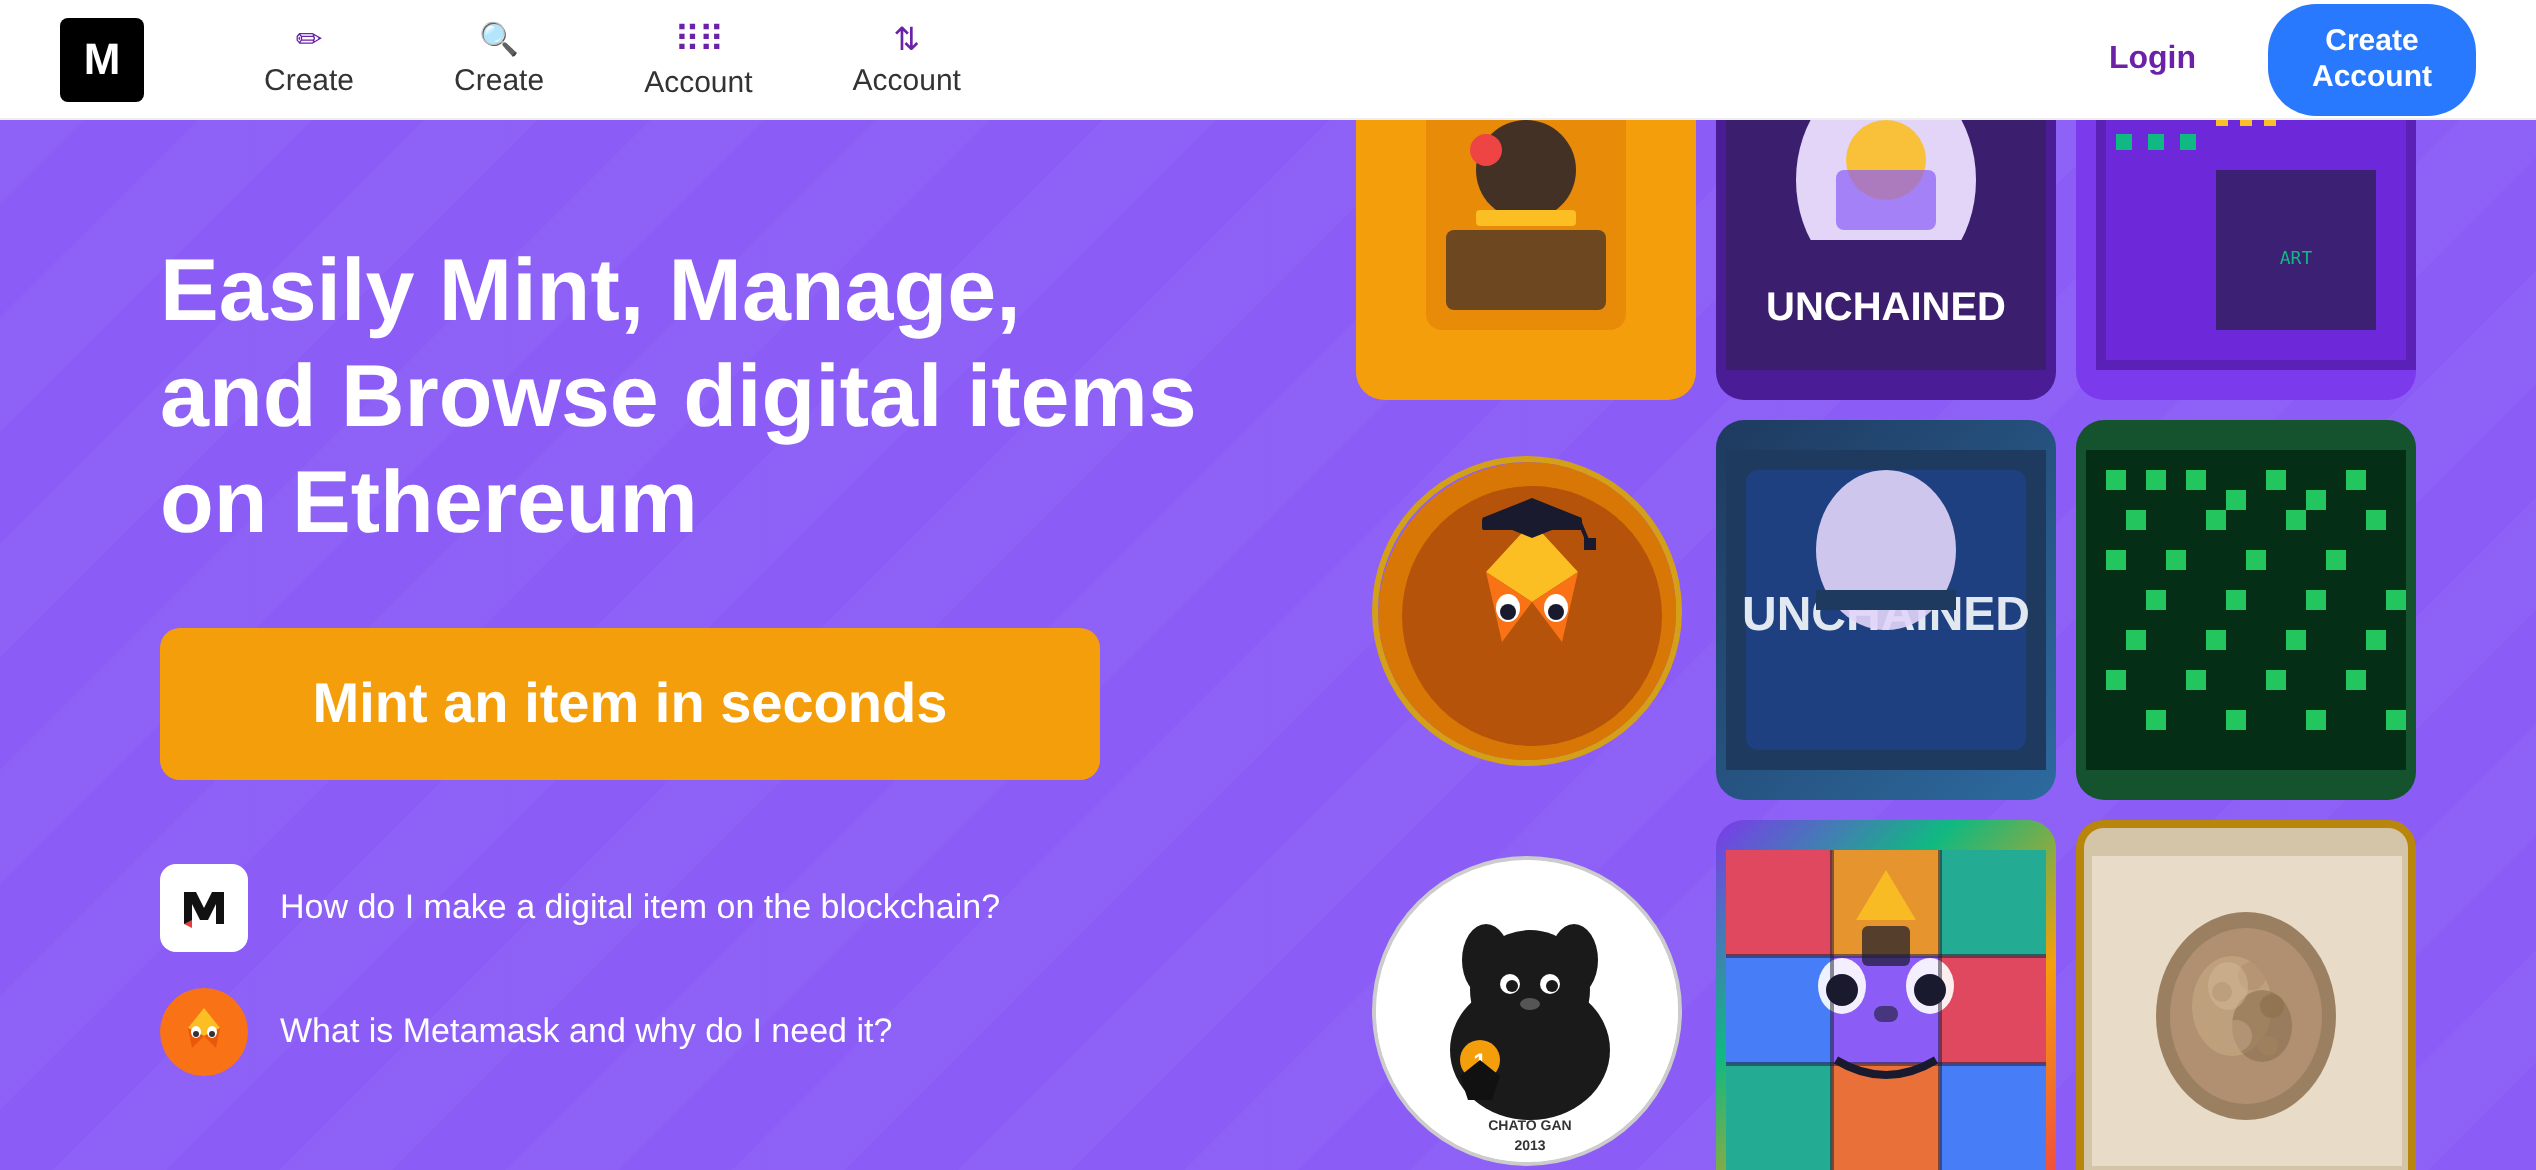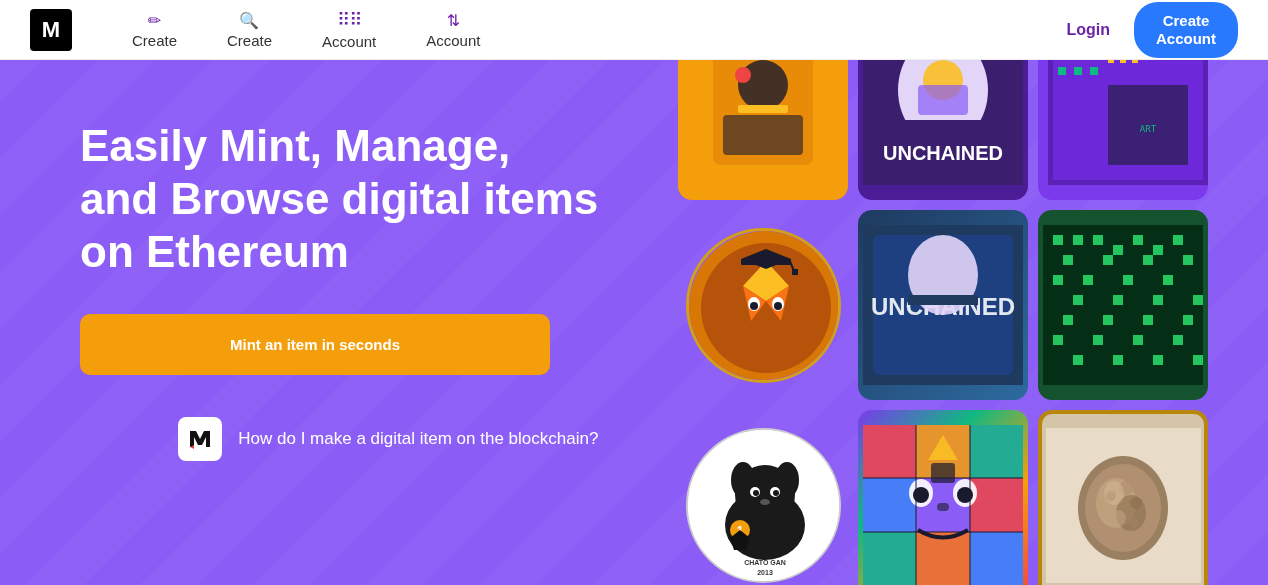--- a/index.html
+++ b/index.html
@@ -48,21 +48,21 @@
       font-weight: 500;
       text-decoration: none;
     }
     .nav-icon {
       font-size: 16px;
       color: #6b21a8;
     }
     .header-actions {
       display: flex;
       align-items: center;
-      gap: 12px;
+      gap: 24px;
     }
     .login-btn {
       background: none;
       border: none;
       color: #6b21a8;
       font-size: 16px;
       font-weight: 600;
       cursor: pointer;
       padding: 8px 12px;
     }
@@ -120,33 +120,32 @@
       margin-bottom: 36px;
     }
 
     .mint-btn {
       background: #f59e0b;
       color: #fff;
       border: none;
       border-radius: 10px;
       padding: 22px 0;
       width: 470px;
-      font-size: 15px;
+      font-size: 28px;
       font-weight: 700;
       cursor: pointer;
       display: block;
       text-align: center;
       margin-bottom: 42px;
     }
 
     .faq-items {
       display: flex;
       flex-direction: column;
       gap: 18px;
-      align-items: flex-end;
     }
     .faq-item {
       display: flex;
       align-items: center;
       gap: 16px;
       cursor: pointer;
     }
     .faq-icon {
       width: 44px;
       height: 44px;
@@ -287,20 +286,35 @@
     <div class="faq-items">
       <div class="faq-item">
         <div class="faq-icon faq-icon-m">
           <svg width="28" height="28" viewBox="0 0 28 28">
             <rect width="28" height="28" fill="#fff" rx="4"></rect>
             <polygon points="4,22 4,6 10,6 14,14 18,6 24,6 24,22 20,22 20,12 16,20 12,20 8,12 8,22" fill="#111"></polygon>
             <polygon points="4,22 8,20 8,24" fill="#e53e3e"></polygon>
           </svg>
         </div>
         <span class="faq-text">How do I make a digital item on the blockchain?</span>
+      </div>
+      <div class="faq-item">
+        <div class="faq-icon faq-icon-fox">
+          <svg width="40" height="40" viewBox="0 0 40 40">
+            <circle cx="20" cy="20" r="20" fill="#f97316"></circle>
+            <polygon points="20,8 28,18 20,22 12,18" fill="#fbbf24"></polygon>
+            <polygon points="12,18 20,22 14,28" fill="#ea580c"></polygon>
+            <polygon points="28,18 20,22 26,28" fill="#ea580c"></polygon>
+            <ellipse cx="16" cy="20" rx="2.5" ry="3" fill="#fff"></ellipse>
+            <ellipse cx="24" cy="20" rx="2.5" ry="3" fill="#fff"></ellipse>
+            <circle cx="16" cy="21" r="1.5" fill="#333"></circle>
+            <circle cx="24" cy="21" r="1.5" fill="#333"></circle>
+          </svg>
+        </div>
+        <span class="faq-text">What is Metamask and why do I need it?</span>
       </div>
     </div>
   </div>
 
   <div class="hero-right">
 
     <div class="img-card card-1">
       <svg width="140" height="160" viewBox="0 0 140 160">
         <rect width="140" height="160" fill="#f59e0b"></rect>
         <rect x="20" y="20" width="100" height="120" rx="8" fill="#d97706" opacity="0.5"></rect>

